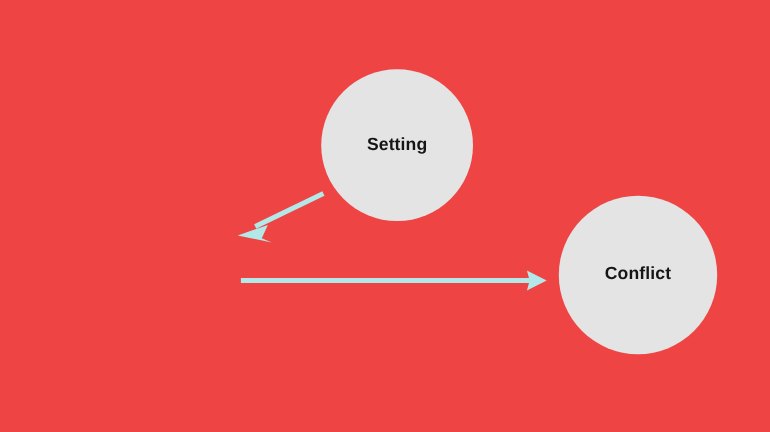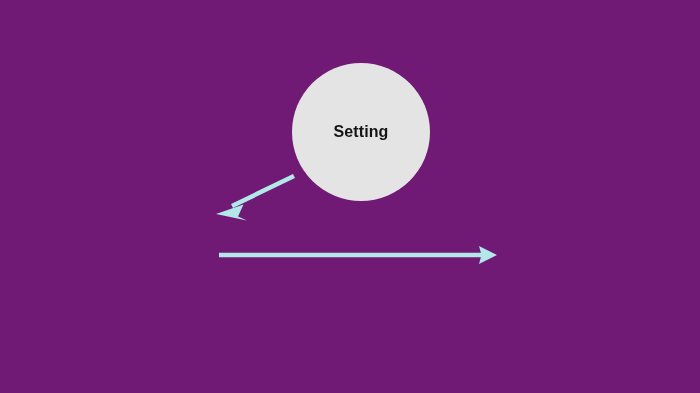--- a/index.html
+++ b/index.html
@@ -7,21 +7,21 @@
     padding: 0;
     background: #252f2e;
   }
   body {
     font-family: "Liberation Sans", sans-serif;
   }
   #canvas {
     position: relative;
     width: 700px;
     height: 393px;
-    background: #701a75;
+    background: #ef4444;
     overflow: hidden;
   }
   .node {
     position: absolute;
     border-radius: 50%;
     background: #e4e4e4;
     display: flex;
     align-items: center;
     justify-content: center;
     box-sizing: border-box;
@@ -79,14 +79,17 @@
       <line x1="219" y1="255" x2="483" y2="255" stroke="#b3e8e8" stroke-width="4.5" stroke-linecap="butt"></line>
       <polygon points="497,255 479,246 481.5,255 479,264" fill="#b3e8e8"></polygon>
     </g>
   </svg>
 
   <div class="node" id="node-setting">
     <span class="node-label">Setting</span>
   </div>
 
 
+  <div class="node" id="node-conflict">
+    <span class="node-label">Conflict</span>
+  </div>
 
 </div>
 
 </body></html>

